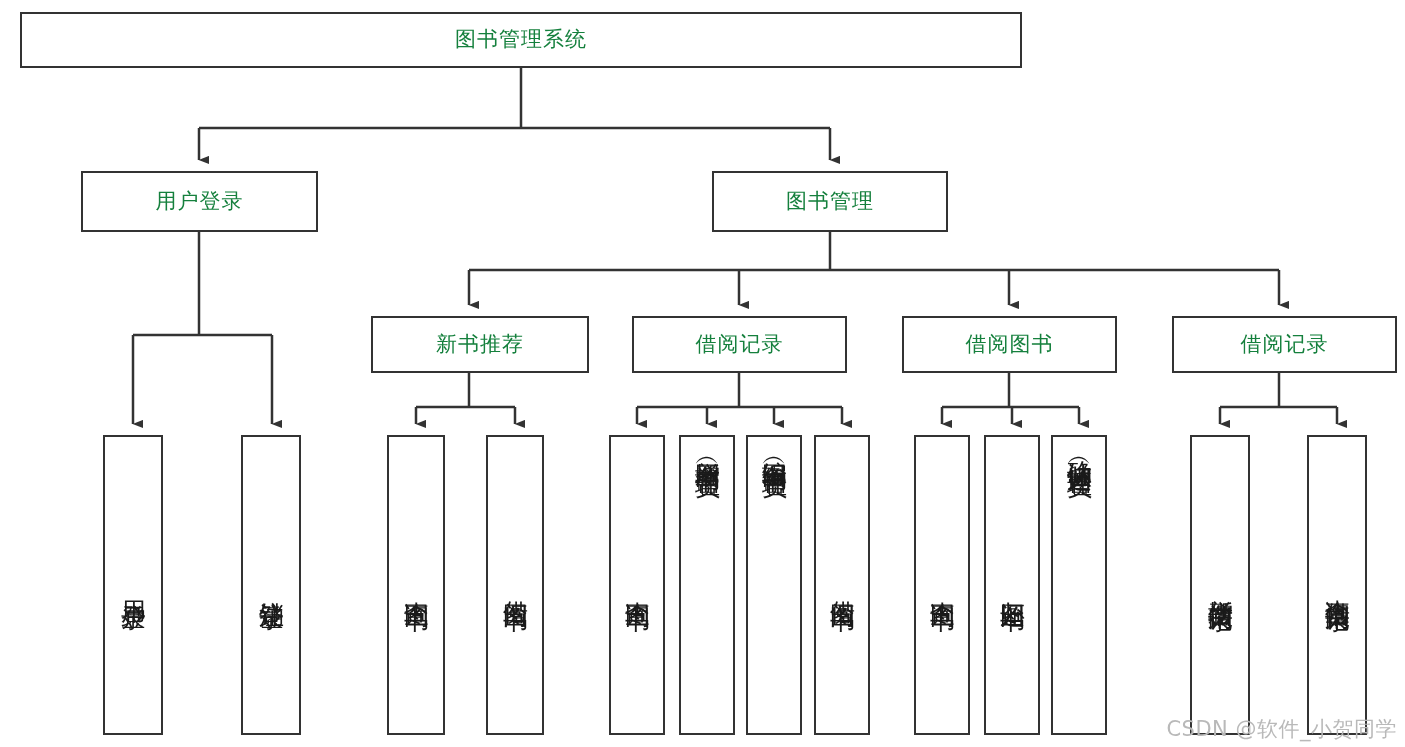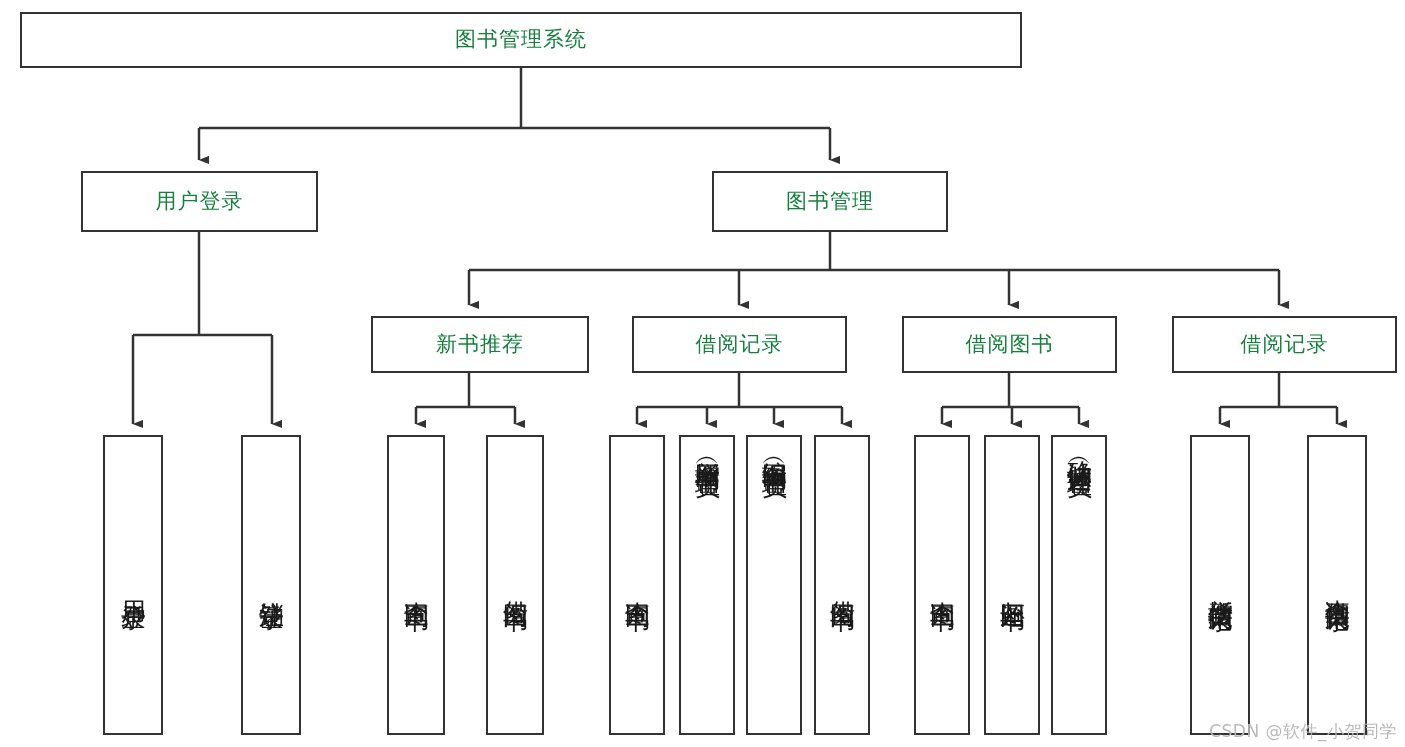--- a/index.html
+++ b/index.html
@@ -59,21 +59,21 @@
     white-space: nowrap;
   }
   .node-v.center-v {
     align-items: center;
     padding-top: 0;
   }
   .watermark {
     position: absolute;
     right: 8px;
     bottom: 4px;
-    font-size: 17px;
+    font-size: 21px;
     color: #b9b9b9;
     letter-spacing: 0.5px;
     white-space: nowrap;
   }
 </style>
 </head>
 <body>
 
 <div id="diagram-root">
 

